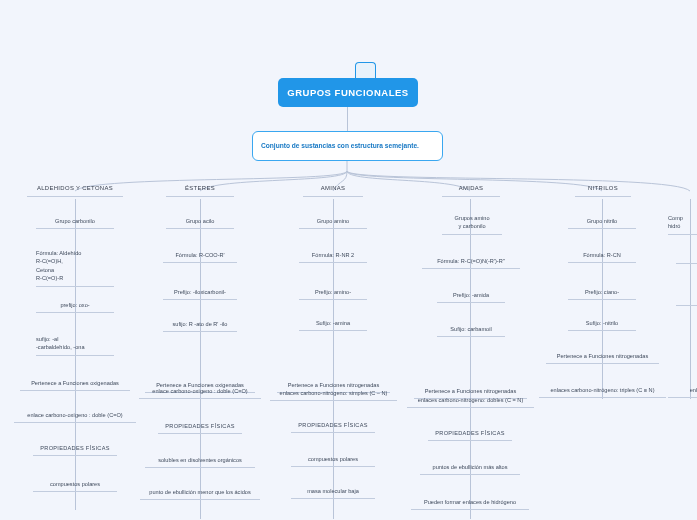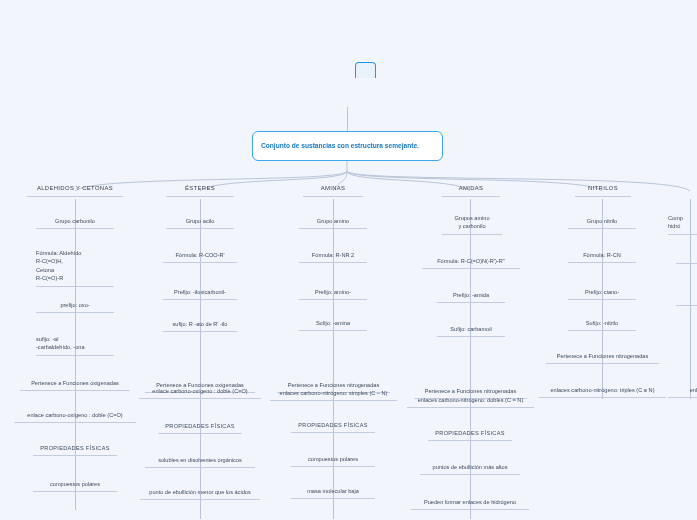--- a/index.html
+++ b/index.html
@@ -97,20 +97,23 @@
     background: #b9c4d8;
   }
 </style>
 </head>
 <body style="background: rgb(242, 245, 252);">
 
 <div id="canvas" style="background: rgb(242, 245, 252);">
 
   <div class="collapse-handle"></div>
 
+  <div class="root-node" style="background: rgb(33, 150, 232);">
+    <span>GRUPOS FUNCIONALES</span>
+  </div>
 
   <div class="vline" style="left:347px; top:107px; height:24px;"></div>
 
   <div class="subtitle-node">
     <span>Conjunto de sustancias con estructura semejante.</span>
   </div>
 
   <svg class="branch-svg" viewBox="0 0 697 40">
     <g fill="none" stroke="#b9c4d8" stroke-width="1">
       <path d="M347,0 L347,10"></path>

